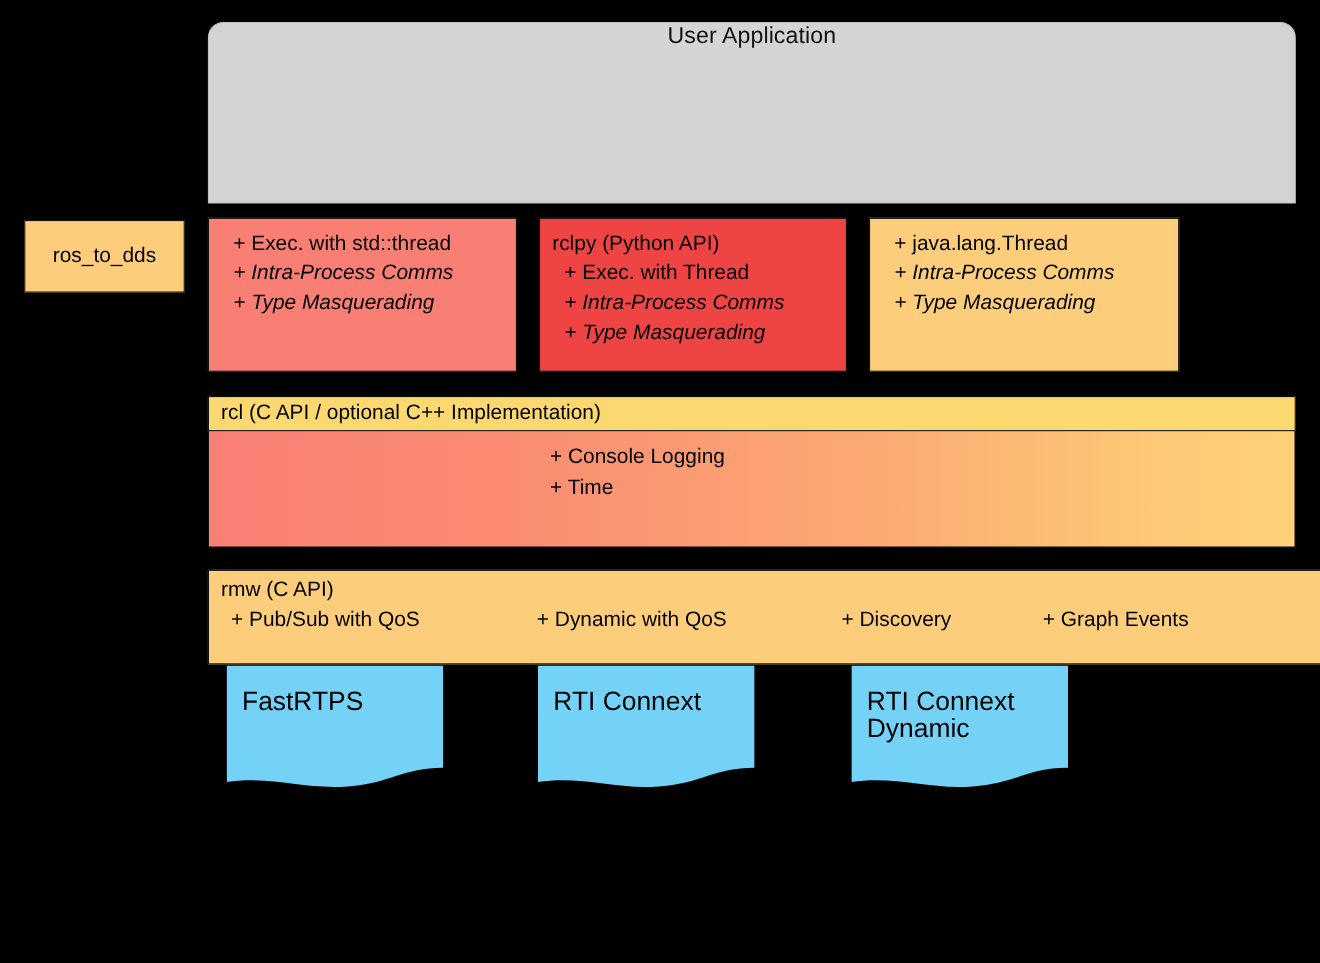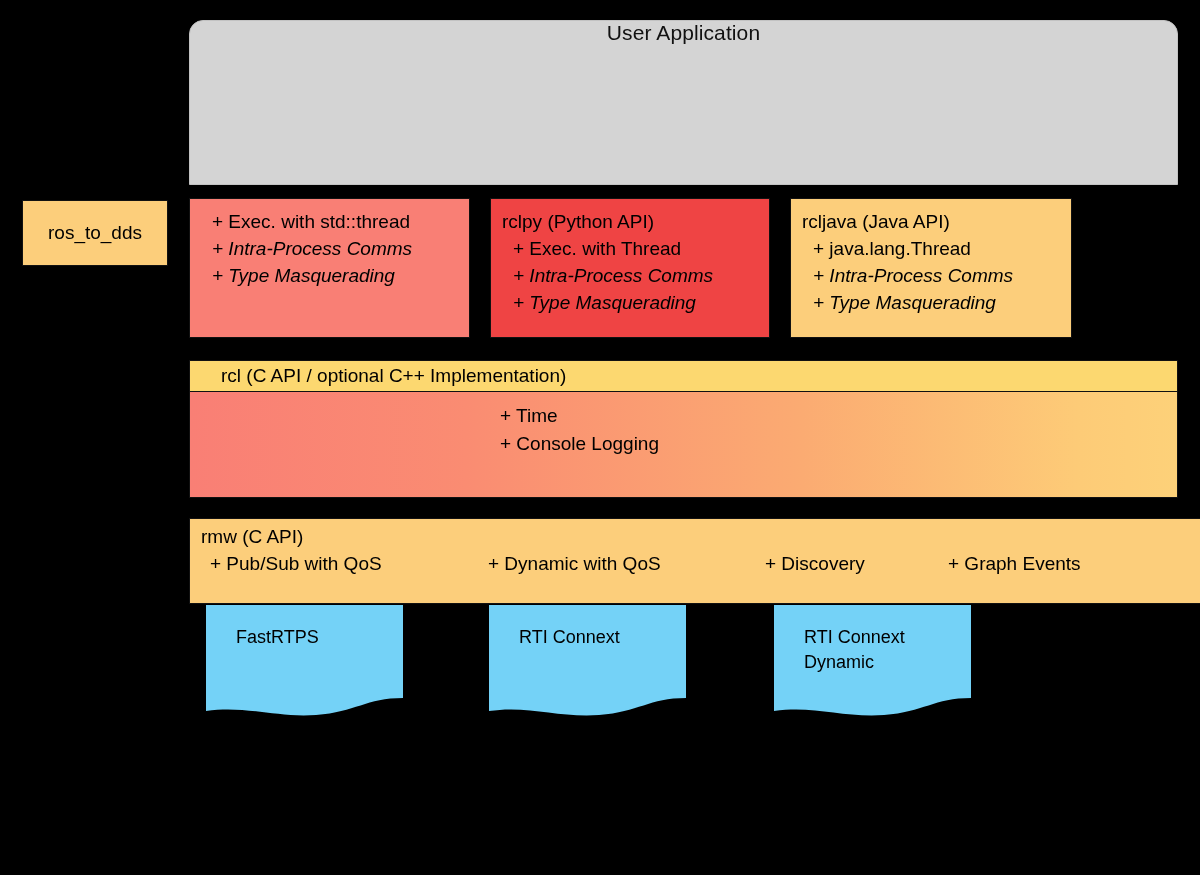--- a/index.html
+++ b/index.html
@@ -96,21 +96,20 @@
     top: 360px;
     width: 989px;
     height: 32px;
     background: #fcd870;
     padding-left: 11px;
     display: flex;
     align-items: center;
   }
   .rcl-header-label {
     font-size: 19px;
-    margin-left: 20px;
   }
   .rcl-body {
     left: 189px;
     top: 392px;
     width: 989px;
     height: 106px;
     background: linear-gradient(to right, #f97f75 0%, #fa8c72 28%, #fbab72 62%, #fdcb77 90%, #fdd179 100%);
     border-top: none;
   }
   .rcl-col {
@@ -162,23 +161,23 @@
   .dds-1 { left: 489px; }
   .dds-2 { left: 774px; }
 
   .dds svg {
     display: block;
     width: 197px;
     height: 115px;
   }
   .dds-label {
     position: absolute;
-    left: 30px;
+    left: 14px;
     top: 20px;
-    font-size: 18px;
+    font-size: 24px;
     line-height: 25px;
     white-space: pre-line;
     pointer-events: none;
   }
 </style>
 </head>
 <body>
 
 <div id="diagram">
 
@@ -197,34 +196,33 @@
   </div>
 
   <div class="box cl-box cl-rclpy">
     <div class="cl-title">rclpy (Python API)</div>
     <div class="cl-item">+ Exec. with Thread</div>
     <div class="cl-item italic">+ Intra-Process Comms</div>
     <div class="cl-item italic">+ Type Masquerading</div>
   </div>
 
   <div class="box cl-box cl-rcljava">
-    <div class="cl-title">rcljava (Java API)</div>
     <div class="cl-item">+ java.lang.Thread</div>
     <div class="cl-item italic">+ Intra-Process Comms</div>
     <div class="cl-item italic">+ Type Masquerading</div>
   </div>
 
   <div class="box rcl-header">
     <span class="rcl-header-label">rcl (C API / optional C++ Implementation)</span>
   </div>
 
   <div class="box rcl-body">
     <div class="rcl-col rcl-col-2">
+      <div class="rcl-item">+ Console Logging</div>
       <div class="rcl-item">+ Time</div>
-      <div class="rcl-item">+ Console Logging</div>
     </div>
   </div>
 
   <div class="box rmw-box">
     <div class="rmw-title">rmw (C API)</div>
     <div class="rmw-item rmw-item-0">+ Pub/Sub with QoS</div>
     <div class="rmw-item rmw-item-1">+ Dynamic with QoS</div>
     <div class="rmw-item rmw-item-2">+ Discovery</div>
     <div class="rmw-item rmw-item-3">+ Graph Events</div>
   </div>

